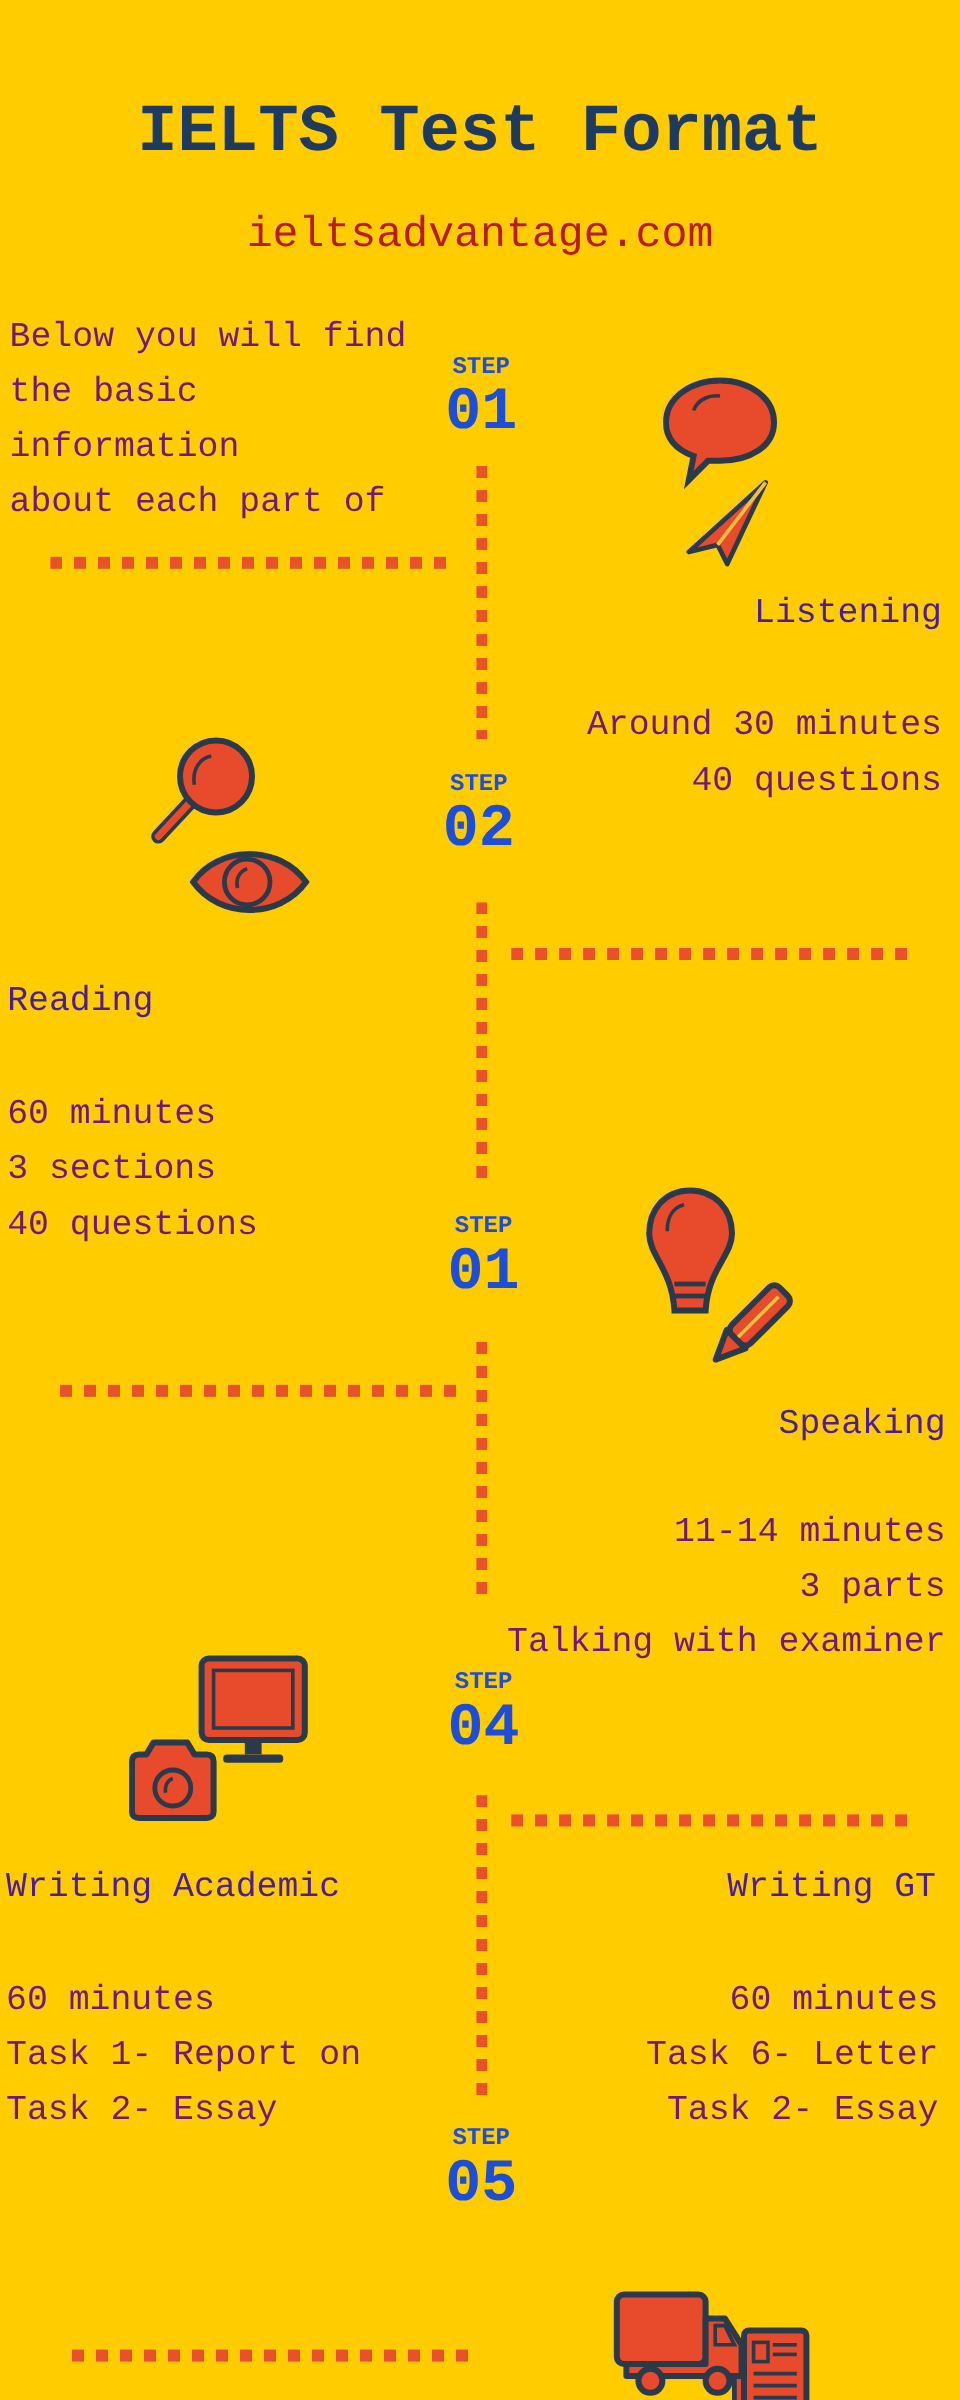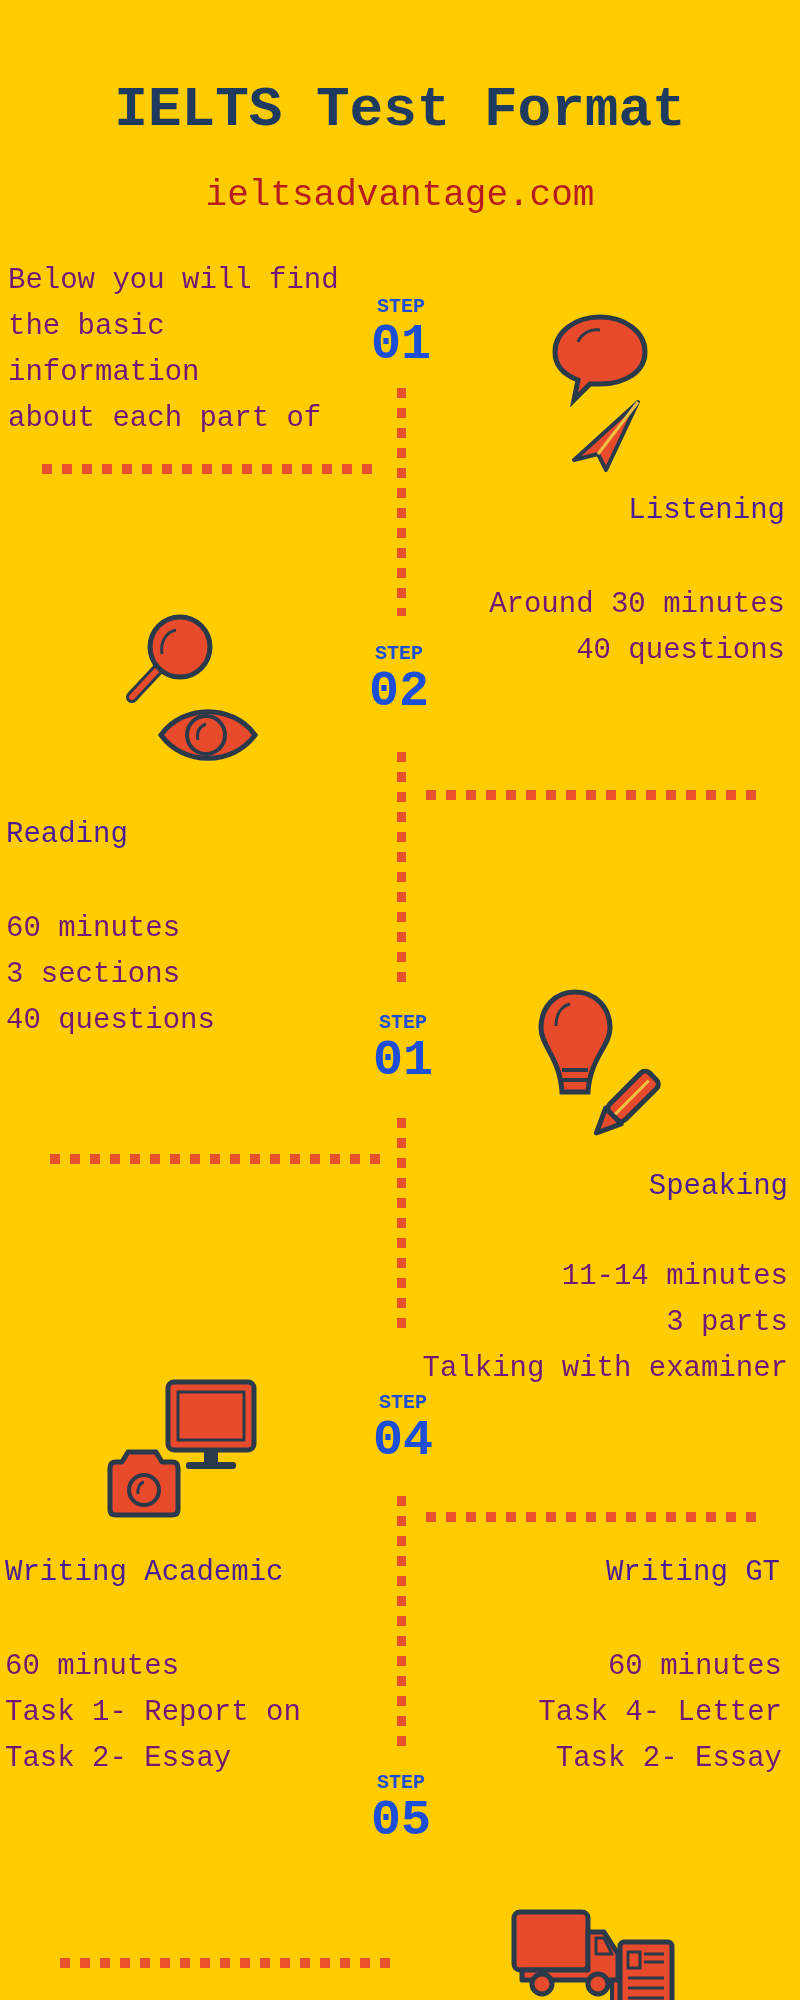--- a/index.html
+++ b/index.html
@@ -85,21 +85,21 @@
 <div class="abs red" style="left:5px;top:1556px;">Writing Academic</div>
 <div class="abs txt" style="left:5px;top:1644px;width:360px;">
   <div>60 minutes</div>
   <div>Task 1- Report on</div>
   <div>Task 2- Essay</div>
 </div>
 
 <div class="abs red right" style="right:20px;top:1556px;">Writing GT</div>
 <div class="abs txt right" style="right:18px;top:1644px;width:300px;">
   <div>60 minutes</div>
-  <div>Task 4- Letter</div>
+  <div>Task 6- Letter</div>
   <div>Task 2- Essay</div>
 </div>
 
 <svg style="left:550px;top:312px;" width="100" height="90" viewBox="0 0 100 90">
   <path d="M50 5 C75 5 95 20 95 40 C95 60 75 72 50 72 L40 72 L24 88 L28 68 C12 62 5 52 5 40 C5 20 25 5 50 5 Z" fill="#e84a2c" stroke="#2b3a4a" stroke-width="5"></path>
   <path d="M28 30 C32 20 42 17 50 18" fill="none" stroke="#2b3a4a" stroke-width="3"></path>
 </svg>
 
 <svg style="left:570px;top:398px;" width="75" height="75" viewBox="0 0 75 75">
   <path d="M68 4 L4 62 L28 56 L36 72 Z" fill="#e84a2c" stroke="#2b3a4a" stroke-width="4" stroke-linejoin="round"></path>

